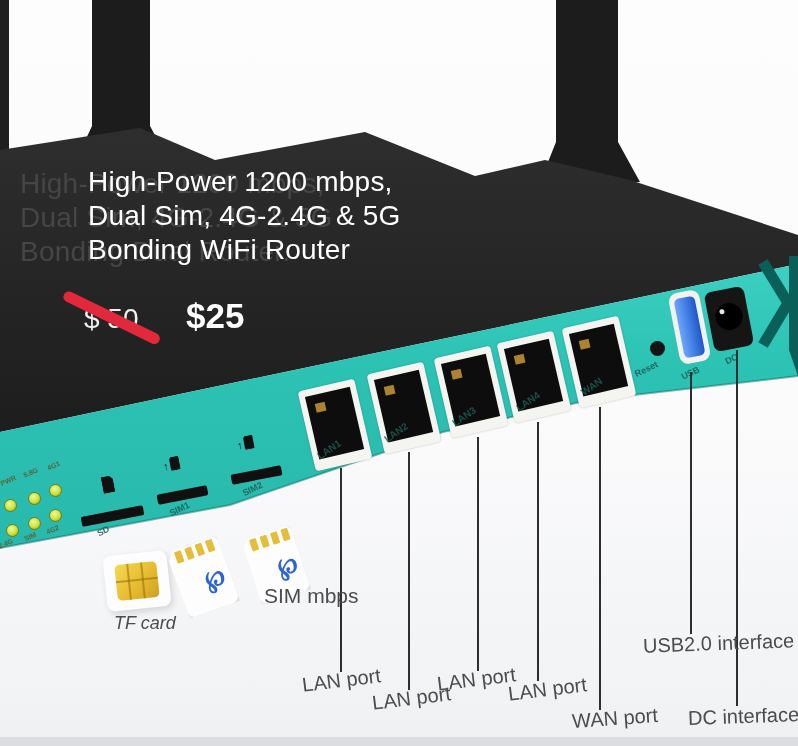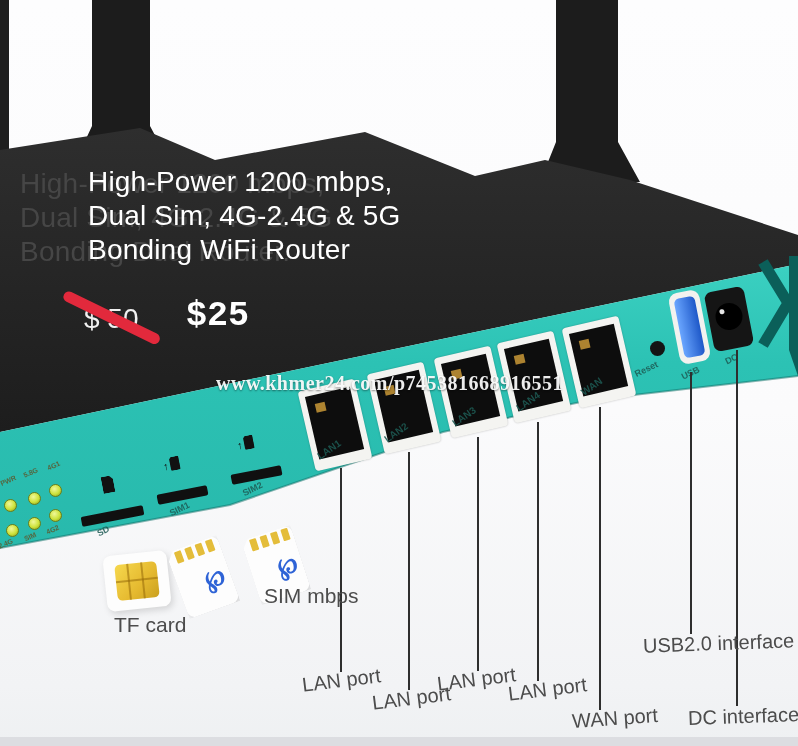--- a/index.html
+++ b/index.html
@@ -145,21 +145,20 @@
   </div>
   <span class="abs slotlbl" style="left:681px;top:368px;">USB</span>
 
   <div class="abs" style="left:709px;top:289px;width:40px;height:60px;background:#151515;border-radius:7px;transform:rotate(-11deg);">
     <div class="abs" style="left:7px;top:14px;width:27px;height:27px;border-radius:50%;background:#000;">
       <div class="abs" style="left:5px;top:5px;width:5px;height:5px;border-radius:50%;background:rgba(255,255,255,.9);"></div>
     </div>
   </div>
   <span class="abs slotlbl" style="left:725px;top:354px;">DC</span>
 
-  <div class="abs watermark" style="left:216px;top:372px;">www.khmer24.com/p745381668916551</div>
 
   <div class="abs lead" style="left:340px;top:468px;height:204px;"></div>
   <div class="abs lead" style="left:408px;top:452px;height:238px;"></div>
   <div class="abs lead" style="left:477px;top:437px;height:234px;"></div>
   <div class="abs lead" style="left:537px;top:422px;height:259px;"></div>
   <div class="abs lead" style="left:599px;top:407px;height:303px;"></div>
   <div class="abs lead" style="left:690px;top:372px;height:262px;"></div>
   <div class="abs lead" style="left:736px;top:350px;height:356px;"></div>
 
   <span class="abs callout" style="left:302px;top:669px;transform:rotate(-7deg);">LAN port</span>
@@ -170,21 +169,21 @@
   <span class="abs callout" style="left:643px;top:632px;transform:rotate(-2deg);">USB2.0 interface</span>
   <span class="abs callout" style="left:688px;top:705px;transform:rotate(-2deg);">DC interface</span>
 
   <div class="abs card" style="left:105px;top:553px;width:64px;height:56px;transform:rotate(-6deg);">
     <div class="tf-chip">
       <div class="vline" style="left:12px;"></div>
         <div class="vline" style="left:26px;"></div>
         <div class="hline"></div>
     </div>
   </div>
-  <span class="abs callout" style="left:114px;top:613px;font-size:21px;">TF card</span>
+  <span class="abs callout" style="left:114px;top:613px;font-size:18px;font-style:italic;">TF card</span>
 
   <div class="abs card sim-card" style="left:176px;top:542px;width:54px;height:70px;transform:rotate(-20deg);">
     <div class="pad" style="left:8px;"></div>
       <div class="pad" style="left:19px;"></div>
       <div class="pad" style="left:30px;"></div>
       <div class="pad" style="left:41px;"></div>
     <span class="sim-logo" style="right:6px;top:22px;">℘</span>
   </div>
   <div class="abs card sim-card" style="left:250px;top:531px;width:52px;height:68px;transform:rotate(-18deg);">
     <div class="pad" style="left:8px;"></div>
@@ -201,16 +200,16 @@
     <div>Bonding Dual Router.</div>
   </div>
   <div class="abs title main" style="left:88px;top:165px;">
     <div>High-Power 1200 mbps,</div>
     <div>Dual Sim, 4G-2.4G &amp; 5G</div>
     <div>Bonding WiFi Router</div>
   </div>
 
   <span class="abs price-old" style="left:84px;top:303px;">$ 50</span>
   <div class="abs strike" style="left:64px;top:289px;"></div>
-  <span class="abs price-new" style="left:186px;top:296px;font-family:Liberation Mono, monospace;">$25</span>
+  <span class="abs price-new" style="left:186px;top:296px;">$25</span>
 
   <div class="abs" style="left:0;top:737px;width:798px;height:9px;background:#dcdde1;"></div>
 </div>
 
 </body></html>

